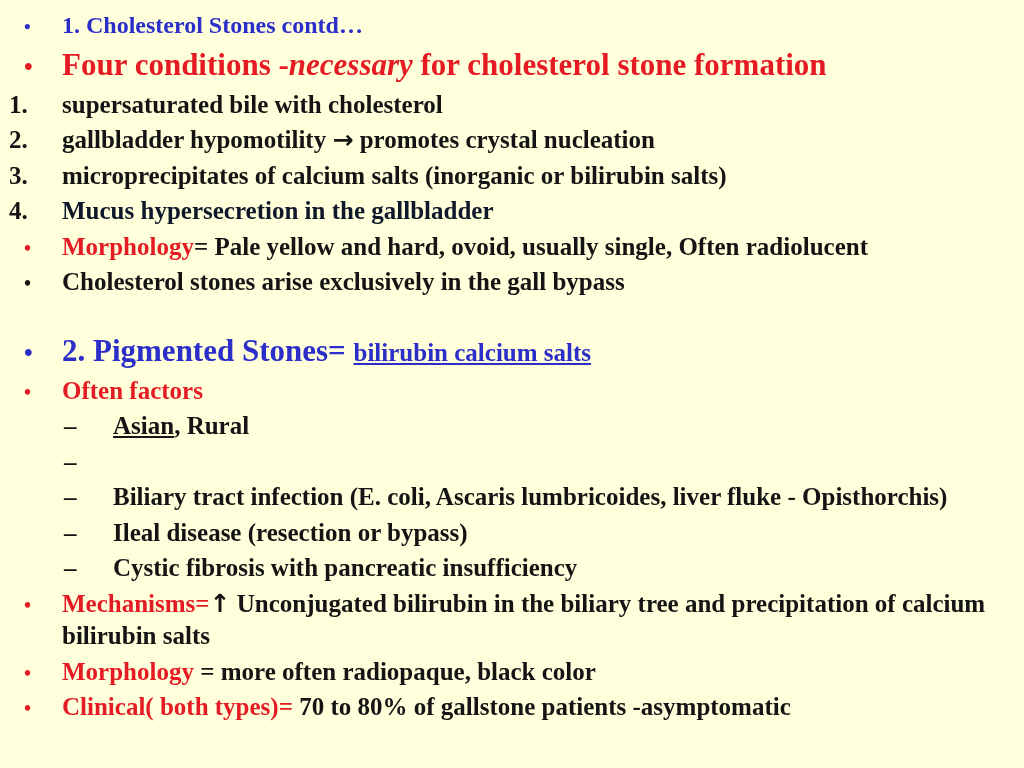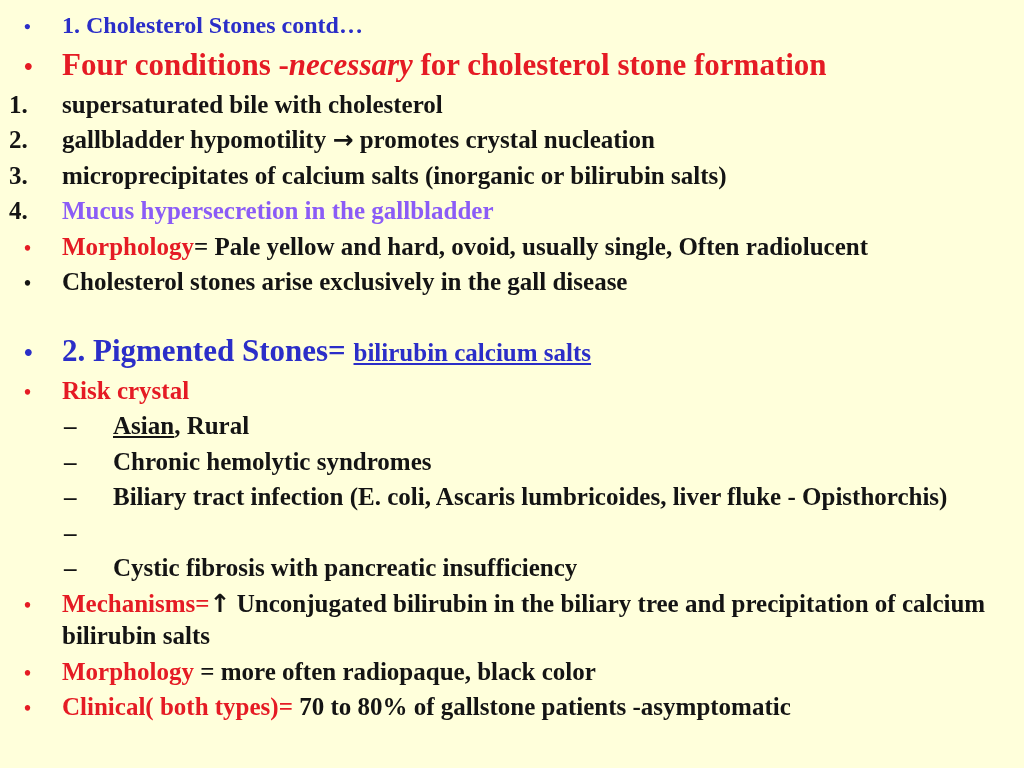--- a/index.html
+++ b/index.html
@@ -60,53 +60,53 @@
       <div class="row sz-body">
         <span class="marker number" style="color: rgb(20, 20, 20);">2.</span>
         <span class="text"><span style="color: rgb(20, 20, 20);">gallbladder hypomotility </span><span class="arrow-glyph" style="color: rgb(20, 20, 20);">→</span><span style="color: rgb(20, 20, 20); text-align: center;"> promotes crystal nucleation</span></span>
       </div>
       <div class="row sz-body">
         <span class="marker number" style="color: rgb(20, 20, 20);">3.</span>
         <span class="text"><span style="color: rgb(20, 20, 20);">microprecipitates of calcium salts (inorganic or bilirubin salts)</span></span>
       </div>
       <div class="row sz-body">
         <span class="marker number" style="color: rgb(20, 20, 20);">4.</span>
-        <span class="text"><span style="color: #8b5cf6;">Mucus hypersecretion in the gallbladder</span></span>
+        <span class="text"><span style="color: #0f172a;">Mucus hypersecretion in the gallbladder</span></span>
       </div>
       <div class="row sz-body">
         <span class="marker bullet" style="color: rgb(229, 27, 36);">•</span>
         <span class="text"><span style="color: rgb(229, 27, 36);">Morphology</span><span style="color: rgb(20, 20, 20);">= Pale yellow and hard, ovoid, usually single, Often radiolucent</span></span>
       </div>
       <div class="row sz-body">
         <span class="marker bullet" style="color: rgb(20, 20, 20);">•</span>
-        <span class="text"><span style="color: rgb(20, 20, 20);">Cholesterol stones arise exclusively in the gall disease</span></span>
+        <span class="text"><span style="color: rgb(20, 20, 20);">Cholesterol stones arise exclusively in the gall bypass</span></span>
       </div>
       <div class="spacer"></div>
       <div class="row sz-heading">
         <span class="marker bullet" style="color: rgb(43, 46, 200);">•</span>
         <span class="text"><span style="color: rgb(43, 46, 200); margin-top: 20px;">2. Pigmented Stones= </span><span class="underline sz-body" style="color: rgb(43, 46, 200);">bilirubin calcium salts</span></span>
       </div>
       <div class="row sz-body">
         <span class="marker bullet" style="color: rgb(229, 27, 36);">•</span>
-        <span class="text"><span style="color: rgb(229, 27, 36);">Risk crystal</span></span>
+        <span class="text"><span style="color: rgb(229, 27, 36);">Often factors</span></span>
       </div>
       <div class="row sz-body">
         <span class="marker dash" style="color: rgb(20, 20, 20);">–</span>
         <span class="text"><span class="underline" style="color: rgb(20, 20, 20);">Asian</span><span style="color: rgb(20, 20, 20);">, Rural</span></span>
       </div>
       <div class="row sz-body">
         <span class="marker dash" style="color: rgb(20, 20, 20);">–</span>
-        <span class="text"><span style="color: rgb(20, 20, 20);">Chronic hemolytic syndromes</span></span>
       </div>
       <div class="row sz-body">
         <span class="marker dash" style="color: rgb(20, 20, 20);">–</span>
         <span class="text"><span style="color: rgb(20, 20, 20);">Biliary tract infection (E. coli, Ascaris lumbricoides, liver fluke - Opisthorchis)</span></span>
       </div>
       <div class="row sz-body">
         <span class="marker dash" style="color: rgb(20, 20, 20);">–</span>
+        <span class="text"><span style="color: rgb(20, 20, 20);">Ileal disease (resection or bypass)</span></span>
       </div>
       <div class="row sz-body">
         <span class="marker dash" style="color: rgb(20, 20, 20);">–</span>
         <span class="text"><span style="color: rgb(20, 20, 20); font-family: Liberation Serif, serif;">Cystic fibrosis with pancreatic insufficiency</span></span>
       </div>
       <div class="row sz-body">
         <span class="marker bullet" style="color: rgb(229, 27, 36);">•</span>
         <span class="text"><span style="color: rgb(229, 27, 36);">Mechanisms=</span><span class="arrow-glyph" style="color: rgb(20, 20, 20);">↑</span><span style="color: rgb(20, 20, 20);"> Unconjugated bilirubin in the biliary tree and precipitation of calcium bilirubin salts</span></span>
       </div>
       <div class="row sz-body">

